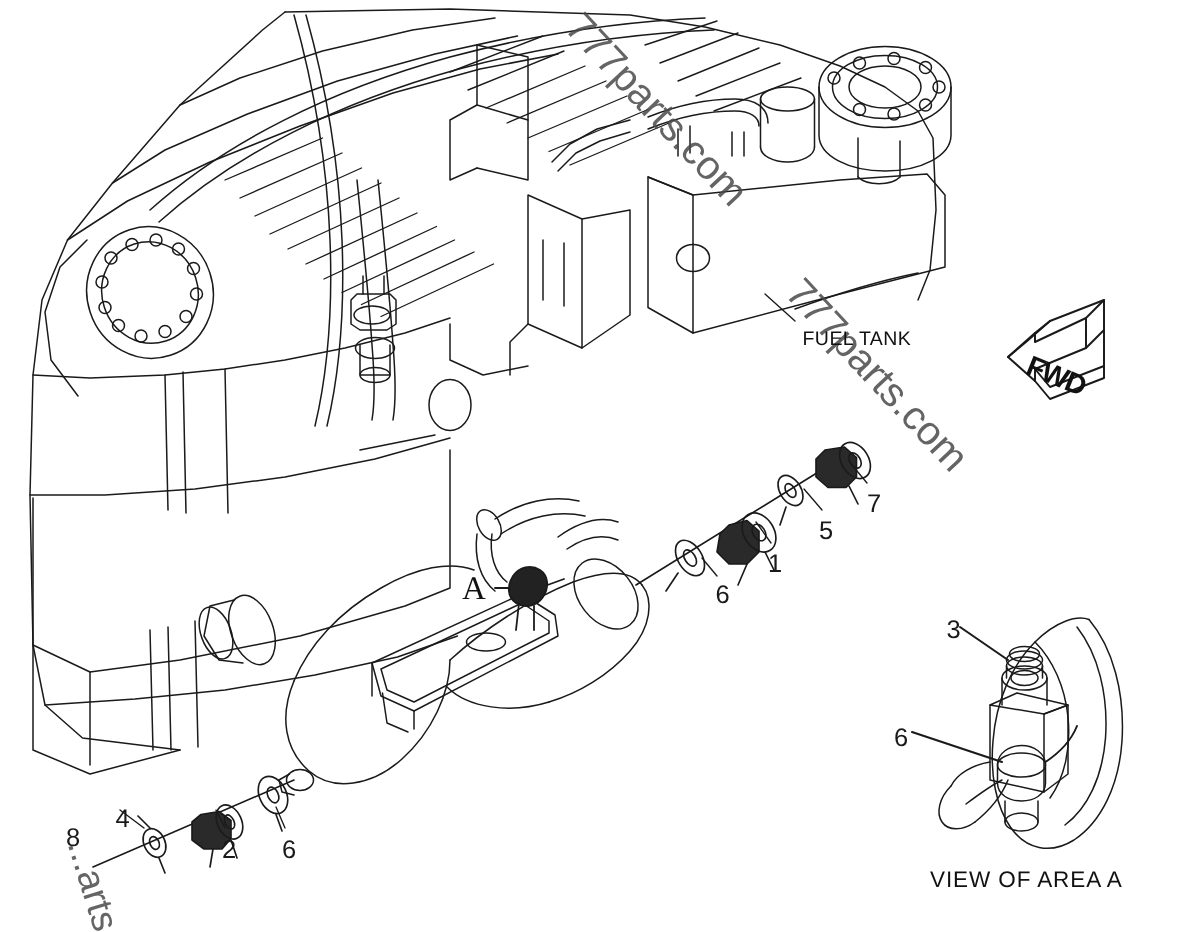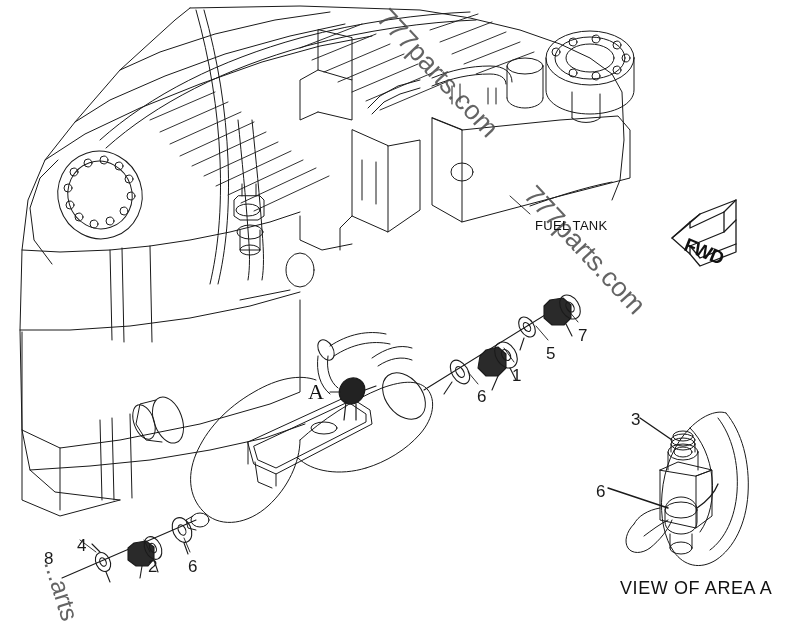--- a/index.html
+++ b/index.html
@@ -31,21 +31,21 @@
   .area-marker{
     position:absolute;
     font-family:"Liberation Serif", serif;
     font-size:22px;
     color:#111;
     white-space:nowrap;
   }
   .view-caption{
     position:absolute;
     font-family:"Liberation Sans", sans-serif;
-    font-size:18px;
+    font-size:15px;
     color:#111;
     white-space:nowrap;
     letter-spacing:.6px;
   }
   .watermark{
     position:absolute;
     font-family:"Liberation Sans", sans-serif;
     color:#4a4a4a;
     white-space:nowrap;
     opacity:.85;

